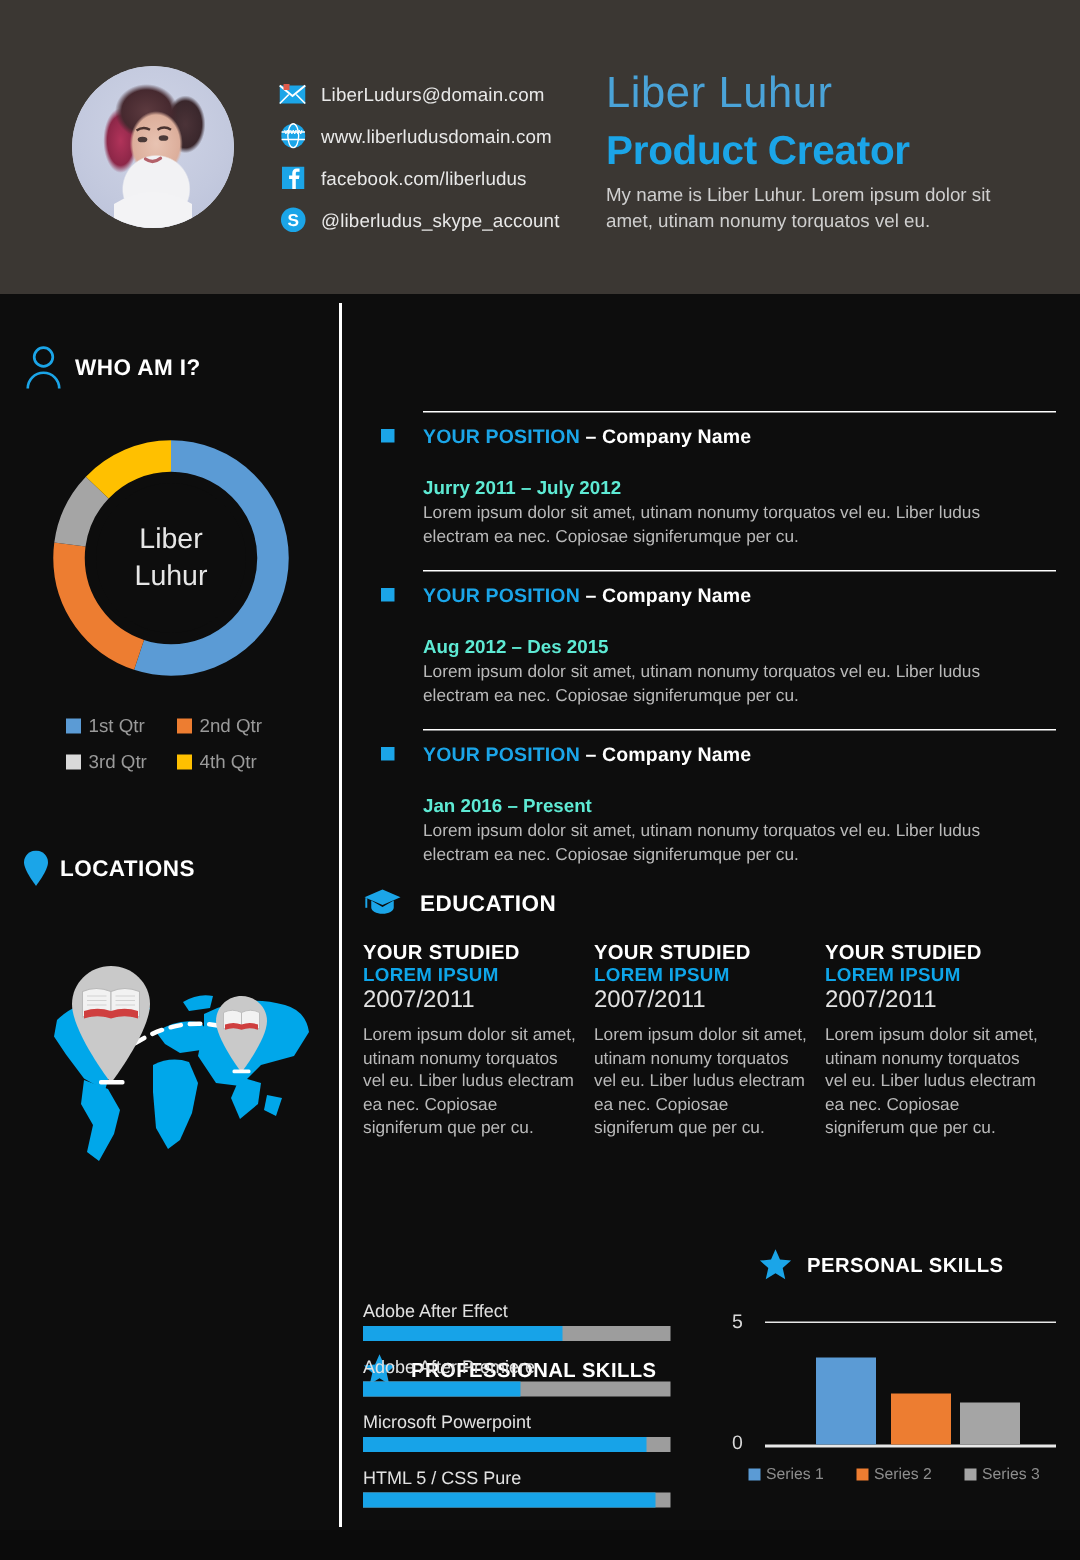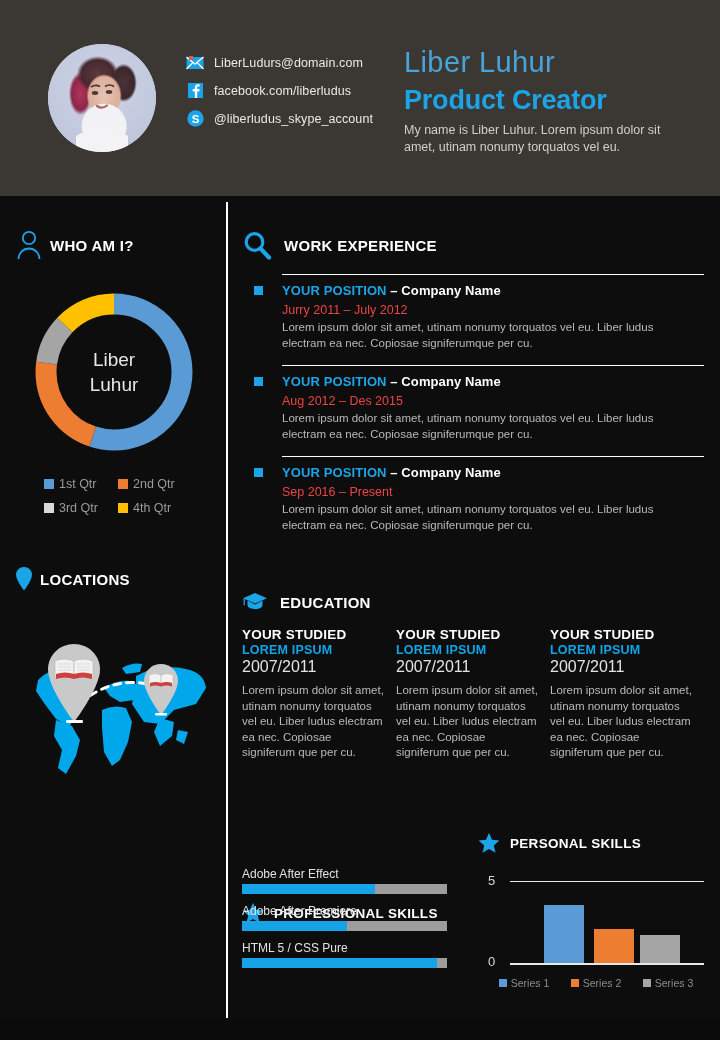--- a/index.html
+++ b/index.html
@@ -73,41 +73,41 @@
   .work-head{position:absolute;left:16px;top:28px;}
   .work-head .sec-title{font-size:15px;margin-left:12px;}
 
   .jobs{position:absolute;left:16px;top:72px;width:462px;}
   .job{position:relative;padding-left:40px;margin-bottom:14px;}
   .job-rule{position:absolute;left:40px;top:0;width:422px;height:1px;background:#ffffff;}
   .job-bullet{position:absolute;left:12px;top:12px;width:9px;height:9px;background:#1ba5e8;}
   .job-title{padding-top:9px;font-size:13px;font-weight:bold;letter-spacing:.1px;}
   .job-pos{color:#1ba5e8;}
   .job-co{color:#ffffff;}
-  .job-date{color:#ef4444;font-size:12.5px;font-weight:normal;margin-top:5px;}
+  .job-date{color:#5eead4;font-size:12.5px;font-weight:bold;margin-top:20px;}
   .job-desc{color:#b9b9b9;font-size:11.5px;line-height:15.5px;margin-top:3px;width:410px;}
 
   .edu-head{position:absolute;left:16px;top:390px;}
   .edu-head .sec-title{font-size:15px;margin-left:12px;}
   .edu-cols{position:absolute;left:16px;top:425px;width:462px;display:flex;}
   .edu-col{width:154px;padding-right:12px;box-sizing:border-box;}
   .edu-t1{color:#ffffff;font-size:13.5px;font-weight:bold;letter-spacing:.2px;}
   .edu-t2{color:#0ea5e9;font-size:12.5px;font-weight:bold;letter-spacing:.2px;margin-top:1px;}
   .edu-yr{color:#e3e3e3;font-size:16px;margin-top:1px;}
   .edu-desc{color:#b9b9b9;font-size:11.5px;line-height:15.5px;margin-top:7px;}
 
   .prof-head{position:absolute;left:16px;top:660px;margin-top:40px;}
   .prof-head .sec-title{font-size:13.5px;margin-left:10px;}
   .skills{position:absolute;left:16px;top:665px;width:210px;}
   .skill{margin-bottom:10px;}
   .skill-name{color:#e2e2e2;font-size:12px;margin-bottom:3px;}
   .skill-track{position:relative;width:205px;height:10px;background:#9d9d9d;}
   .skill-fill{position:absolute;left:0;top:0;height:10px;background:#17a3e8;}
 
-  .pers-head{position:absolute;left:252px;top:630px;justify-content:center;}
+  .pers-head{position:absolute;left:280px;top:630px;justify-content:center;}
   .pers-head .sec-title{font-size:13.5px;margin-left:10px;}
   .chart{position:absolute;left:262px;top:665px;width:216px;height:130px;}
   .ch-ylab{position:absolute;color:#d8d8d8;font-size:13px;}
   .ch-grid{position:absolute;background:#e8e8e8;height:1px;}
   .ch-axis{position:absolute;background:#e8e8e8;height:1.5px;}
   .ch-bar{position:absolute;bottom:0;}
   .ch-legend{position:absolute;left:0;top:110px;width:216px;display:flex;justify-content:space-around;}
   .ch-li{display:flex;align-items:center;}
   .ch-sw{width:8px;height:8px;margin-right:4px;}
   .ch-lt{color:#8d8d8d;font-size:10.5px;}
@@ -137,20 +137,31 @@
           <svg width="18" height="14" viewBox="0 0 18 14">
             <rect x="0.5" y="1" width="17" height="12" fill="#1ba5e8"></rect>
             <path d="M0.5 1 L9 8 L17.5 1" stroke="#ffffff" stroke-width="1.4" fill="none"></path>
             <path d="M0.5 13 L6.5 7 M17.5 13 L11.5 7" stroke="#ffffff" stroke-width="1.1" fill="none"></path>
             <rect x="3" y="0" width="4" height="4" fill="#e05a4a"></rect>
           </svg>
         </span>
         <span class="contact-text">LiberLudurs@domain.com</span>
       </div>
 
+      <div class="contact-row">
+        <span class="ci">
+          <svg width="17" height="17" viewBox="0 0 17 17">
+            <circle cx="8.5" cy="8.5" r="8" fill="#1ba5e8"></circle>
+            <ellipse cx="8.5" cy="8.5" rx="3.6" ry="8" fill="none" stroke="#ffffff" stroke-width="0.9"></ellipse>
+            <path d="M0.7 6 H16.3 M0.7 11 H16.3" stroke="#ffffff" stroke-width="0.9"></path>
+            <text x="8.5" y="7.6" font-size="5.2" fill="#ffffff" text-anchor="middle" font-family="Liberation Sans, sans-serif" font-weight="bold">www</text>
+          </svg>
+        </span>
+        <span class="contact-text">www.liberludusdomain.com</span>
+      </div>
 
       <div class="contact-row">
         <span class="ci">
           <svg width="15" height="15" viewBox="0 0 15 15">
             <rect x="0" y="0" width="15" height="15" fill="#1ba5e8"></rect>
             <path d="M9.2 15 V8.4 h2.1 l.35 -2.4 H9.2 V4.7 c0 -.7 .2 -1.15 1.2 -1.15 H11.7 V1.4 C11.45 1.37 10.7 1.3 9.85 1.3 c -1.8 0 -3.0 1.08 -3.0 3.07 V6 H4.7 v2.4 h2.15 V15 z" fill="#ffffff"></path>
           </svg>
         </span>
         <span class="contact-text">facebook.com/liberludus</span>
       </div>
@@ -268,29 +279,20 @@
         </g>
       </svg>
     </div>
 
     <div class="qr-title">SHARE WITH QR</div>
 
   </div>
 
   <div class="right">
 
-    <div class="sec-head work-head">
-      <span class="sec-ico">
-        <svg width="30" height="30" viewBox="0 0 30 30">
-          <circle cx="12.5" cy="12" r="8.3" fill="none" stroke="#1ba5e8" stroke-width="3.2"></circle>
-          <path d="M18.5 18.5 L27 27.5" stroke="#1ba5e8" stroke-width="4.2" stroke-linecap="round"></path>
-        </svg>
-      </span>
-      <span class="sec-title">WORK EXPERIENCE</span>
-    </div>
 
     <div class="jobs">
       <div class="job">
         <div class="job-rule"></div>
         <div class="job-bullet"></div>
         <div class="job-title">
           <span class="job-pos">YOUR POSITION</span><span class="job-co"> – </span><span class="job-co">Company Name</span>
         </div>
         <div class="job-date">Jurry 2011 – July 2012</div>
         <div class="job-desc">Lorem ipsum dolor  sit amet, utinam nonumy  torquatos  vel eu. Liber ludus electram ea nec. Copiosae  signiferumque per cu.</div>
@@ -305,21 +307,21 @@
         <div class="job-date">Aug 2012 – Des 2015</div>
         <div class="job-desc">Lorem ipsum dolor  sit amet, utinam nonumy  torquatos  vel eu. Liber ludus electram ea nec. Copiosae  signiferumque per cu.</div>
       </div>
 
       <div class="job">
         <div class="job-rule"></div>
         <div class="job-bullet"></div>
         <div class="job-title">
           <span class="job-pos">YOUR POSITION</span><span class="job-co"> – </span><span class="job-co">Company Name</span>
         </div>
-        <div class="job-date">Sep 2016 – Present</div>
+        <div class="job-date">Jan 2016 – Present</div>
         <div class="job-desc">Lorem ipsum dolor  sit amet, utinam nonumy  torquatos  vel eu. Liber ludus electram ea nec. Copiosae  signiferumque per cu.</div>
       </div>
     </div>
 
     <div class="sec-head edu-head">
       <span class="sec-ico">
         <svg width="26" height="20" viewBox="0 0 26 20">
           <path d="M13 1 L25 6.2 L13 11.4 L1 6.2 z" fill="#1ba5e8"></path>
           <path d="M5.5 8.4 v4.6 c0 2.4 3.4 4.2 7.5 4.2 s7.5 -1.8 7.5 -4.2 V8.4 L13 12.6 z" fill="#1ba5e8"></path>
           <path d="M2.2 6.8 v6.4" stroke="#1ba5e8" stroke-width="1.3"></path>
@@ -365,20 +367,26 @@
           <div class="skill-fill" style="width:65%"></div>
         </div>
       </div>
       <div class="skill">
         <div class="skill-name">Adobe After Premiere</div>
         <div class="skill-track">
           <div class="skill-fill" style="width:51%"></div>
         </div>
       </div>
       <div class="skill">
+        <div class="skill-name">Microsoft Powerpoint</div>
+        <div class="skill-track">
+          <div class="skill-fill" style="width:92%"></div>
+        </div>
+      </div>
+      <div class="skill">
         <div class="skill-name">HTML 5 / CSS Pure</div>
         <div class="skill-track">
           <div class="skill-fill" style="width:95%"></div>
         </div>
       </div>
     </div>
 
     <div class="sec-head pers-head">
       <span class="sec-ico">
         <svg width="22" height="22" viewBox="0 0 22 22">

